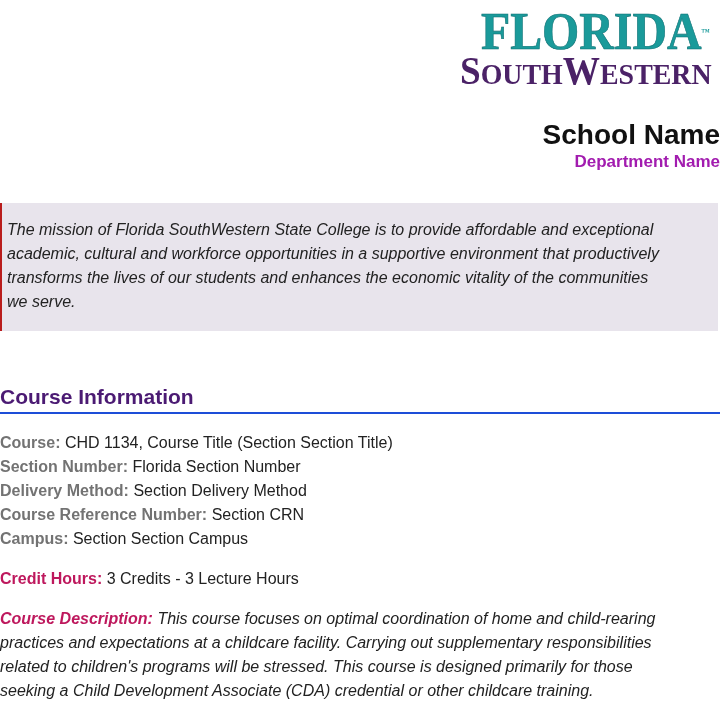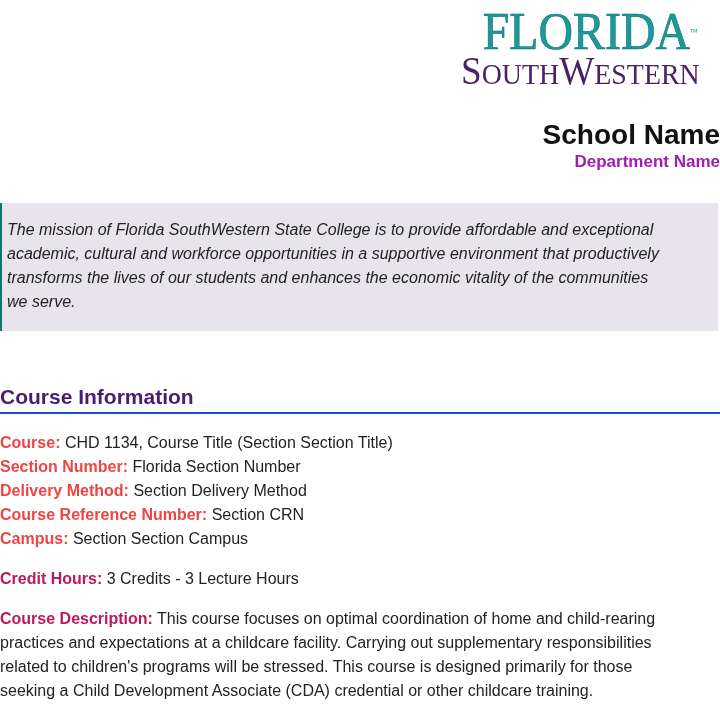--- a/index.html
+++ b/index.html
@@ -14,24 +14,25 @@
       font-family: "Liberation Sans", sans-serif;
       color: #222222;
       position: relative;
     }
     .header {
       position: relative;
       height: 200px;
     }
     .logo {
       position: absolute;
-      right: 20px;
+      right: 8px;
       top: 10px;
       width: 298px;
       height: 92px;
+      font-weight: bold;
     }
     .logo .florida {
       position: absolute;
       right: 2px;
       top: -4px;
       font-family: "Liberation Serif", serif;
       font-size: 52px;
       letter-spacing: 0px;
       color: #1a9a9a;
       line-height: 52px;
@@ -89,21 +90,21 @@
       font-weight: bold;
       color: #a21caf;
     }
     .mission {
       position: absolute;
       left: 0;
       top: 203px;
       width: 718px;
       height: 128px;
       background: #e8e4ec;
-      border-left: 2px solid #0f766e;
+      border-left: 2px solid #b91c1c;
       box-sizing: border-box;
       padding: 15px 50px 0 5px;
       font-style: italic;
       font-size: 16px;
       line-height: 24px;
       color: #222222;
     }
     .section-heading {
       position: absolute;
       left: 0;
@@ -124,21 +125,21 @@
       width: 720px;
       font-size: 16px;
       line-height: 24px;
       color: #222222;
     }
     .info .row {
       white-space: nowrap;
     }
     .info .label {
       font-weight: bold;
-      color: #ef4444;
+      color: #737373;
       margin-top: 16px;
     }
     .credit {
       position: absolute;
       left: 0;
       top: 567px;
       font-size: 16px;
       line-height: 24px;
       color: #222222;
     }
@@ -147,20 +148,21 @@
       color: #be185d;
     }
     .desc {
       position: absolute;
       left: 0;
       top: 607px;
       width: 672px;
       font-size: 16px;
       line-height: 24px;
       color: #222222;
+      font-style: italic;
     }
   </style>
 </head>
 <body>
 
 <div class="header">
   <div class="logo">
     <div class="florida"><span>FLORIDA</span><span class="tm">™</span></div>
     <div class="southwestern"><span class="big">S</span><span class="small">OUTH</span><span class="big">W</span><span class="small">ESTERN</span></div>
   </div>

